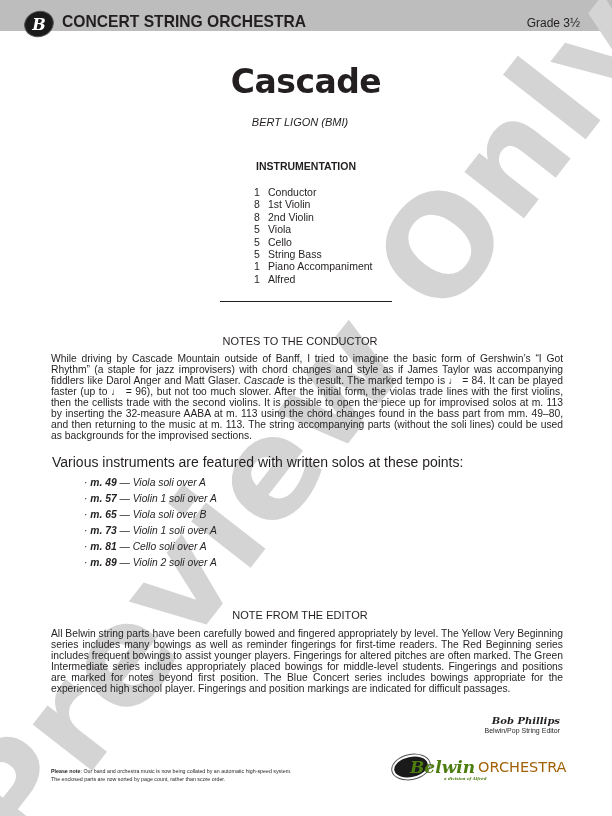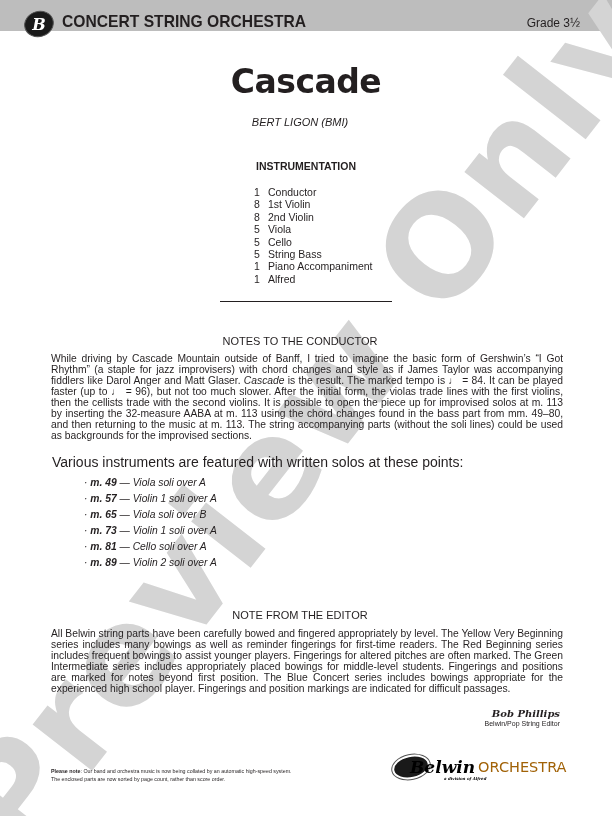--- a/index.html
+++ b/index.html
@@ -16,27 +16,27 @@
   .inst-list { position: absolute; left: 254px; top: 186px; font-size: 10.5px; line-height: 12.4px; z-index: 3; }
   .inst-row { display: flex; }
   .inst-row .n { width: 14px; }
   .inst-rule { position: absolute; left: 220px; width: 172px; top: 301px; height: 1px; background: #231f20; z-index: 3; }
   .section-head { position: absolute; left: 0; width: 600px; text-align: center; font-weight: normal; font-size: 11px; z-index: 3; }
   .para { position: absolute; left: 51px; width: 512px; font-size: 10.3px; line-height: 11px; text-align: justify; z-index: 3; }
   .features-intro { position: absolute; left: 52px; top: 454px; font-size: 14px; z-index: 3; }
   .feat-list { position: absolute; left: 84px; top: 475px; font-size: 10.3px; line-height: 15.9px; z-index: 3; font-style: italic; }
   .feat-list b { font-weight: bold; }
   .sig { position: absolute; right: 52px; top: 708px; text-align: right; z-index: 3; }
-  .sig .name { font-family: "DejaVu Serif", serif; font-style: italic; font-weight: bold; font-size: 10px; }
+  .sig .name { font-family: "DejaVu Serif", serif; font-style: italic; font-weight: bold; font-size: 10px; margin-top: 7px; }
   .sig .role { font-size: 7px; margin-top: 1px; }
   .footnote { position: absolute; left: 51px; top: 767px; font-size: 5.3px; line-height: 8px; z-index: 3; }
   .footnote b { font-weight: bold; }
   .pub-logo { position: absolute; left: 392px; top: 755px; display: flex; align-items: center; z-index: 3; }
   .pub-oval { width: 34px; height: 20px; border-radius: 50%; background: #1a1a1a; border: 2px solid #fff; outline: 1px solid #555; transform: rotate(-12deg); }
-  .pub-script { font-family: "DejaVu Serif", serif; font-style: italic; font-weight: bold; font-size: 17px; margin-left: -20px; color: #000000; position: relative; }
+  .pub-script { font-family: "DejaVu Serif", serif; font-style: italic; font-weight: bold; font-size: 17px; margin-left: -20px; color: #4d7c0f; position: relative; }
   .pub-sub { position: absolute; left: 34px; top: 19px; font-family: "DejaVu Serif", serif; font-style: italic; font-size: 4px; white-space: nowrap; }
   .pub-orch { font-family: "DejaVu Sans", sans-serif; font-size: 14.5px; margin-left: 3px; color: #a16207; }
   .watermark { position: absolute; left: 306px; top: 420px; transform: translate(-50%, -50%) rotate(-52deg); font-family: "DejaVu Sans", sans-serif; font-weight: bold; font-size: 138px; color: #d4d4d4; white-space: nowrap; letter-spacing: 2px; z-index: 1; pointer-events: none; }
 </style>
 </head>
 <body>
 
 <div class="watermark">Preview Only</div>
 
 <div class="header-bar"></div>

